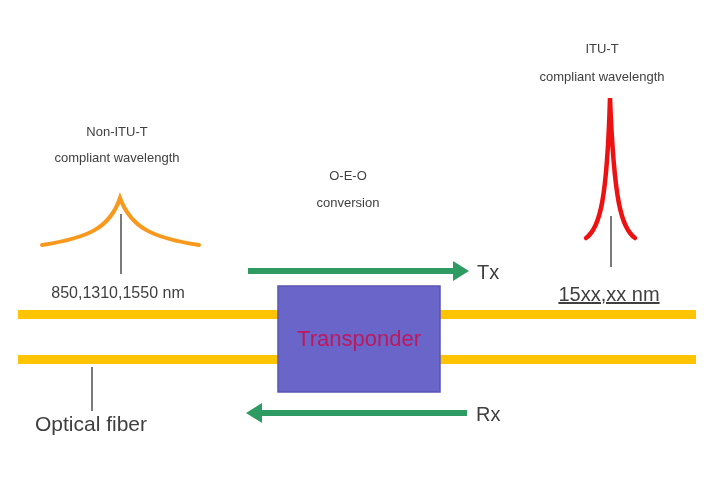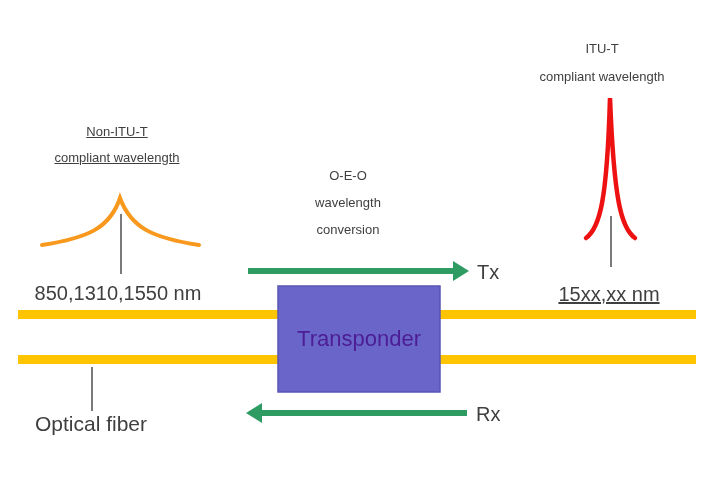--- a/index.html
+++ b/index.html
@@ -17,36 +17,36 @@
     width: 720px; height: 480px;
   }
   .label {
     position: absolute;
     color: #3f3f3f;
     text-align: center;
     line-height: 26px;
     font-size: 13px;
   }
   .label .ln { white-space: nowrap; }
-  .lbl-non-itu   { left: 0px;   top: 119px; width: 234px; text-decoration: underline; }
+  .lbl-non-itu   { left: 0px;   top: 119px; width: 234px; }
   .lbl-itu       { left: 485px; top: 35px;  width: 234px; line-height: 28px; }
   .lbl-oeo       { left: 258px; top: 162px; width: 180px; line-height: 27px; }
-  .lbl-nm-left   { left: 8px;   top: 280px; width: 220px; font-size: 20px; }
+  .lbl-nm-left   { left: 8px;   top: 280px; width: 220px; font-size: 16px; }
   .lbl-nm-right  { left: 499px; top: 281px; width: 220px; font-size: 20px; text-decoration: underline; }
   .lbl-tx        { left: 477px; top: 259px; width: 60px;  text-align: left; font-size: 20px; }
   .lbl-rx        { left: 476px; top: 401px; width: 60px;  text-align: left; font-size: 20px; }
   .lbl-fiber     { left: 0px;   top: 411px; width: 182px; font-size: 21px; }
   .transponder-box {
     position: absolute;
     left: 278px; top: 286px;
     width: 162px; height: 106px;
     display: flex;
     align-items: center;
     justify-content: center;
-    color: #4c1d95;
+    color: #be185d;
     font-size: 22px;
     white-space: nowrap;
   }
 </style>
 </head>
 <body>
 
 <div class="canvas">
 
   <svg class="diagram-svg" viewBox="0 0 720 480" xmlns="http://www.w3.org/2000/svg">
@@ -76,21 +76,20 @@
     <div class="ln">compliant wavelength</div>
   </div>
 
   <div class="label lbl-itu">
     <div class="ln">ITU-T</div>
     <div class="ln">compliant wavelength</div>
   </div>
 
   <div class="label lbl-oeo">
     <div class="ln">O-E-O</div>
-    <div class="ln">wavelength</div>
     <div class="ln">conversion</div>
   </div>
 
   <div class="label lbl-nm-left">850,1310,1550 nm</div>
 
   <div class="label lbl-nm-right">15xx,xx nm</div>
 
   <div class="label lbl-rx">Rx</div>
 
   <div class="label lbl-tx">Tx</div>

